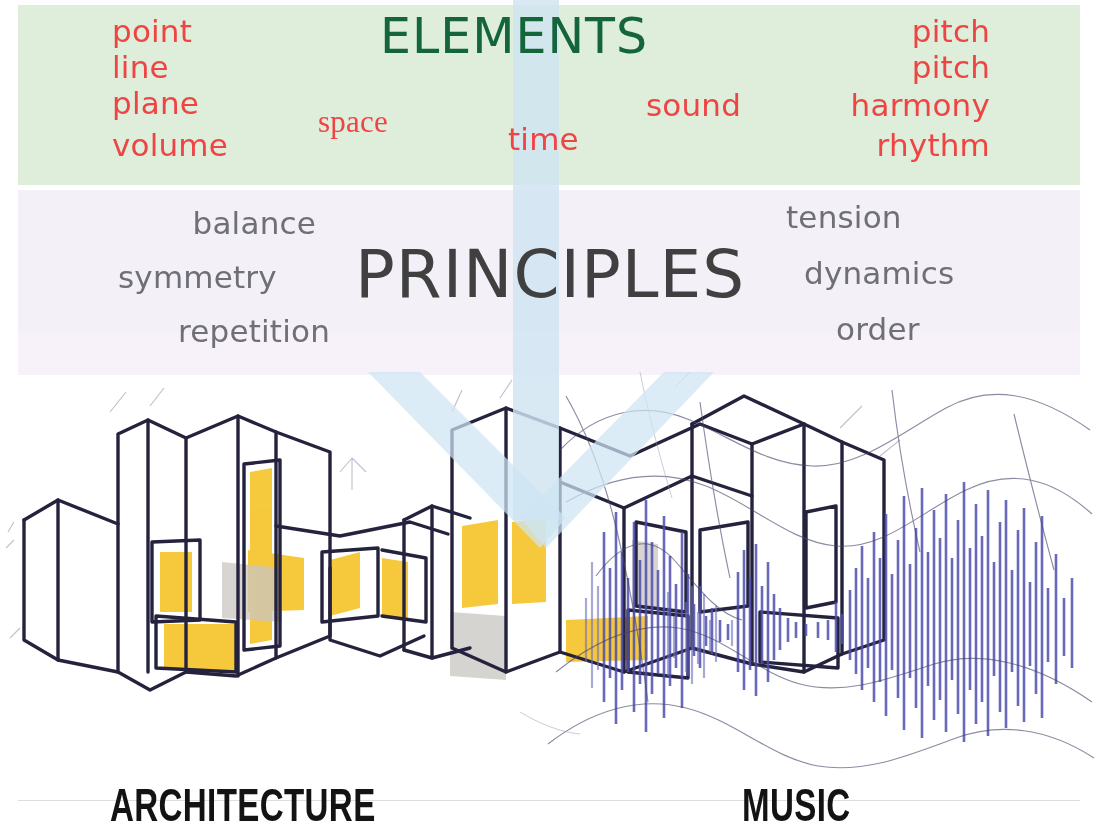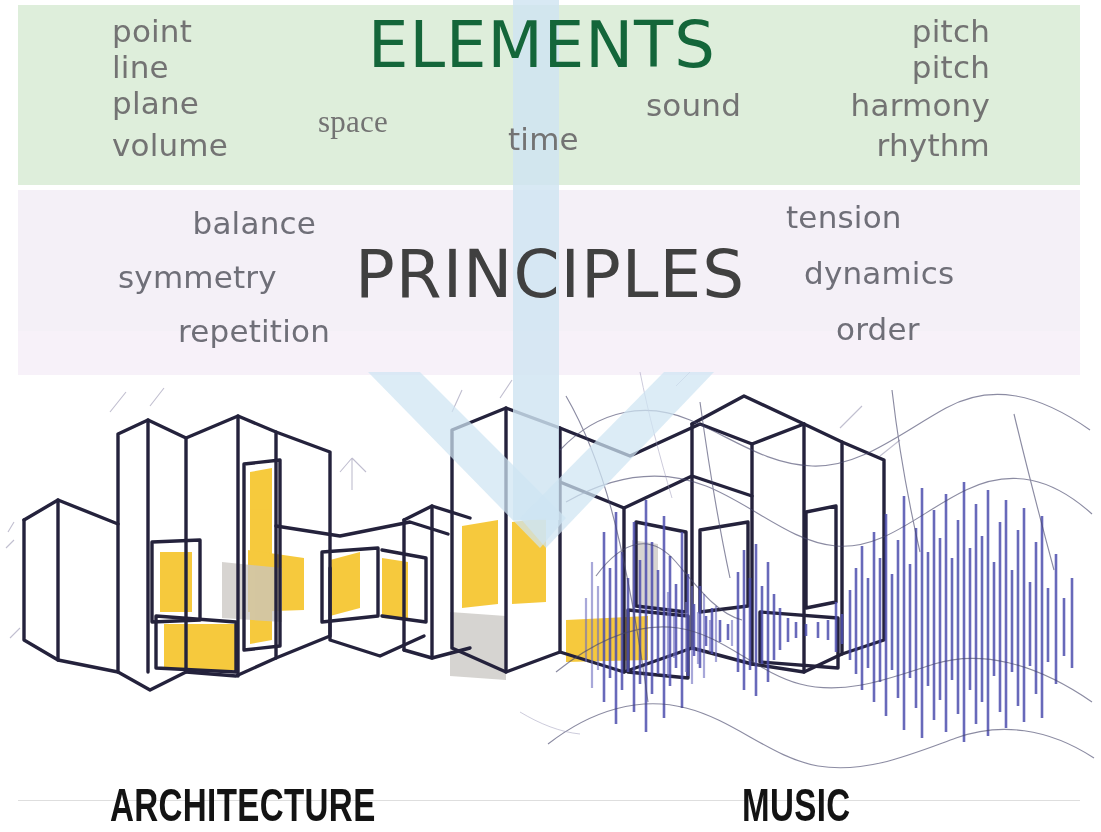--- a/index.html
+++ b/index.html
@@ -10,26 +10,26 @@
   
   .band{position:absolute;}
   #elements-band{left:18px;top:5px;width:1062px;height:180px;background:#deeedb;}
   #principles-band{left:18px;top:190px;width:1062px;height:185px;background:#f4f0f7;}
   #principles-band .split{position:absolute;left:0;right:0;top:141px;height:44px;background:#f7f1f9;}
 
   
   #arrow-wrap{position:absolute;left:0;top:0;width:1101px;height:832px;}
 
   
-  .word{position:absolute;color:#737373;font-size:31px;line-height:1.0;white-space:nowrap;letter-spacing:.2px;}
+  .word{position:absolute;color:#ef4444;font-size:31px;line-height:1.0;white-space:nowrap;letter-spacing:.2px;}
   .word.p{color:#6f6f78;}
   .rt{text-align:right;}
 
   .bigtitle{position:absolute;white-space:nowrap;font-weight:400;letter-spacing:1px;}
-  #elements-title{left:368px;top:8px;font-size:64px;color:#14663a;}
+  #elements-title{left:380px;top:8px;font-size:49px;color:#14663a;}
   #principles-title{left:355px;top:236px;font-size:66px;color:#404040;}
 
   
   .caption{position:absolute;white-space:nowrap;color:#131313;font-weight:700;
            font-size:46px;letter-spacing:.5px;
            transform:scaleX(.72);transform-origin:left top;
            font-family:"Liberation Sans",sans-serif;}
   #arch-caption{left:110px;top:778px;}
   #music-caption{left:742px;top:778px;}
 

